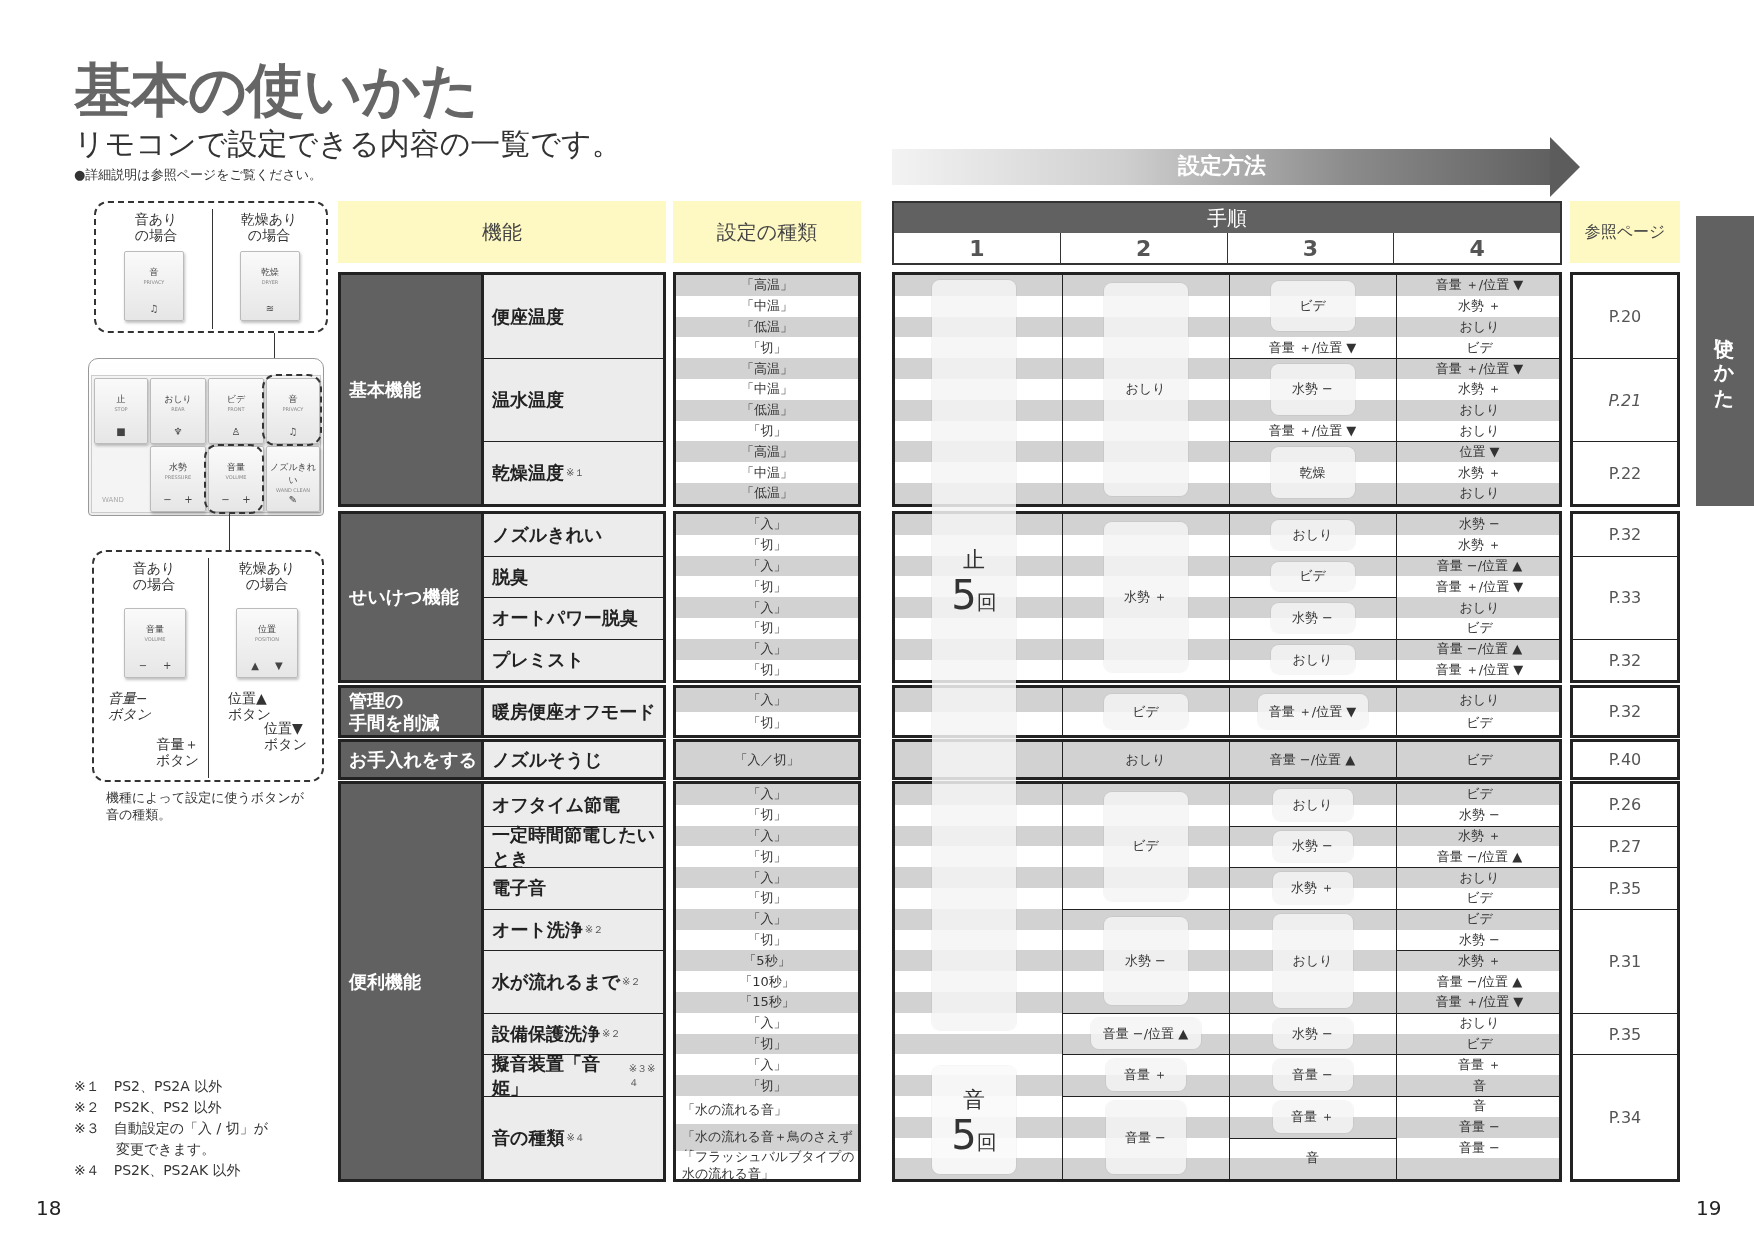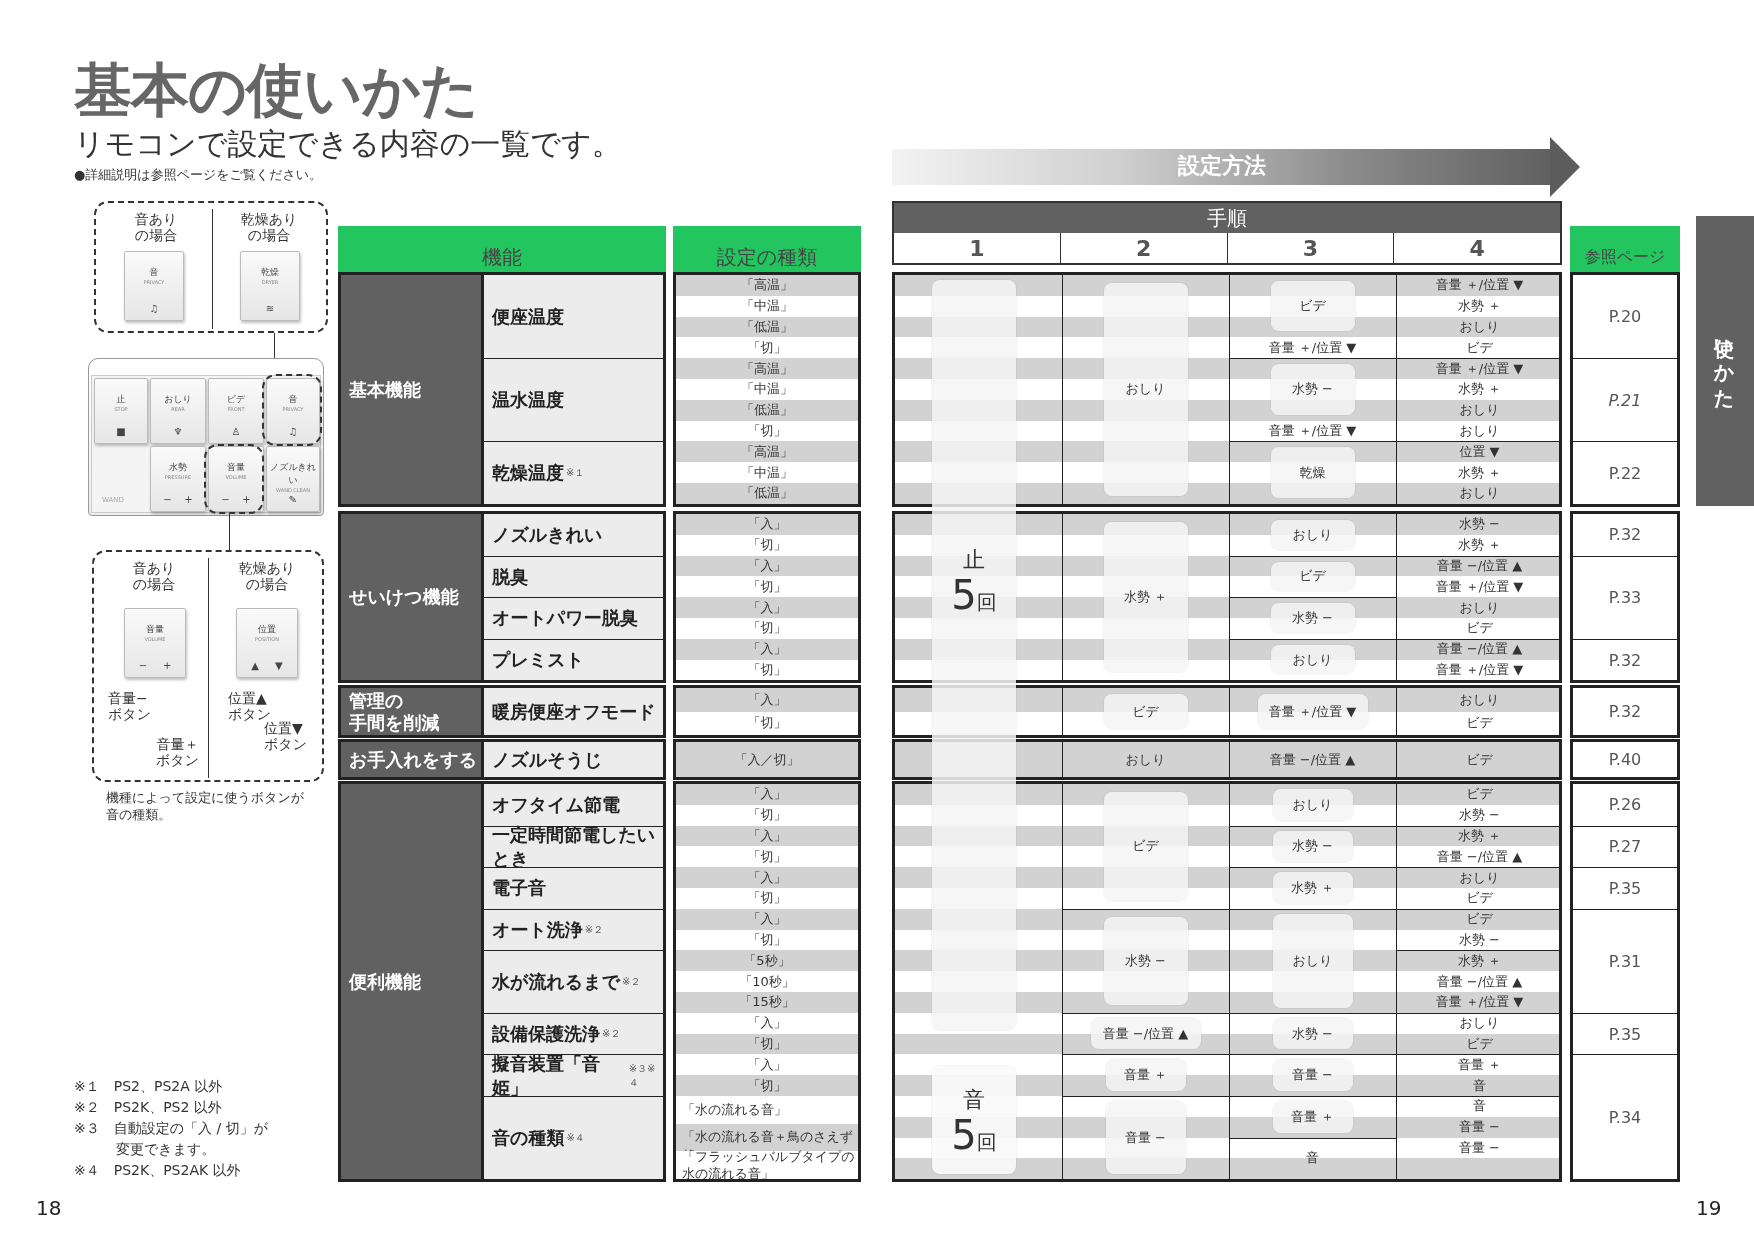--- a/index.html
+++ b/index.html
@@ -13,21 +13,21 @@
 
   
   .arrow { left: 892px; top: 137px; width: 690px; height: 58px; }
   .arrow .bar { position: absolute; left: 0; top: 12px; width: 660px; height: 36px;
     background: linear-gradient(to right, #f3f3f3 0%, #cfcfcf 35%, #8a8a8a 70%, #606060 100%); }
   .arrow .head { position: absolute; left: 658px; top: 0; width: 0; height: 0;
     border-top: 30px solid transparent; border-bottom: 30px solid transparent; border-left: 30px solid #5c5c5c; }
   .arrow .label { position: absolute; left: 0; width: 660px; top: 14px; text-align: center; color: #fff; font-weight: bold; font-size: 22px; }
 
   
-  .hdr { background: #22c55e; color: #444; display: flex; align-items: center; justify-content: center; font-size: 20px; margin-top: 25px; }
+  .hdr { background: #fef9c3; color: #444; display: flex; align-items: center; justify-content: center; font-size: 20px; }
   .proc-hdr { left: 892px; top: 201px; width: 670px; height: 64px; border: 2px solid #333; }
   .proc-hdr .top { height: 30px; background: #616161; color: #fff; display: flex; align-items: center; justify-content: center; font-size: 20px; }
   .proc-hdr .nums { display: flex; height: 30px; background: #fff; }
   .proc-hdr .nums div { flex: 1; display: flex; align-items: center; justify-content: center; font-size: 22px; font-weight: bold; color: #555; border-left: 1px solid #333; }
   .proc-hdr .nums div:first-child { border-left: none; }
 
   
   .grp { position: absolute; border: 3px solid #222; overflow: hidden; }
   .cat { position: absolute; left: 0; top: 0; bottom: 0; width: 140px; background: #616161; color: #fff; font-weight: bold; font-size: 18px; display: flex; align-items: center; padding-left: 8px; line-height: 1.2; }
   .fn { position: absolute; left: 140px; right: 0; background: #ececec; border-top: 1px solid #222; border-left: 3px solid #222; font-weight: bold; font-size: 18px; color: #222; display: flex; align-items: center; padding-left: 8px; }
@@ -167,21 +167,21 @@
   <div class="btn" style="left:30px;top:56px;width:62px;height:70px;">
     <span class="t">音量</span>
       <span class="s">VOLUME</span>
     <span class="i"><span>−</span>&nbsp;&nbsp;&nbsp;&nbsp;&nbsp;<span>+</span></span>
   </div>
   <div class="btn" style="left:142px;top:56px;width:62px;height:70px;">
     <span class="t">位置</span>
       <span class="s">POSITION</span>
     <span class="i"><span>▲</span>&nbsp;&nbsp;&nbsp;&nbsp;&nbsp;<span>▼</span></span>
   </div>
-  <div class="lbl" style="left:14px;top:138px;text-align:left;white-space:pre-line;">音量−
+  <div class="lbl" style="left:14px;top:138px;text-align:left;white-space:pre-line;font-style:italic;">音量−
 ボタン</div>
   <div class="lbl" style="left:62px;top:184px;text-align:center;white-space:pre-line;">音量＋
 ボタン</div>
   <div class="lbl" style="left:134px;top:138px;text-align:left;white-space:pre-line;">位置▲
 ボタン</div>
   <div class="lbl" style="left:170px;top:168px;text-align:left;white-space:pre-line;">位置▼
 ボタン</div>
 </div>
 <div class="foot" style="left:106px;top:790px;font-size:13px;line-height:1.3;white-space:pre-line;">機種によって設定に使うボタンが
 音の種類。</div>

